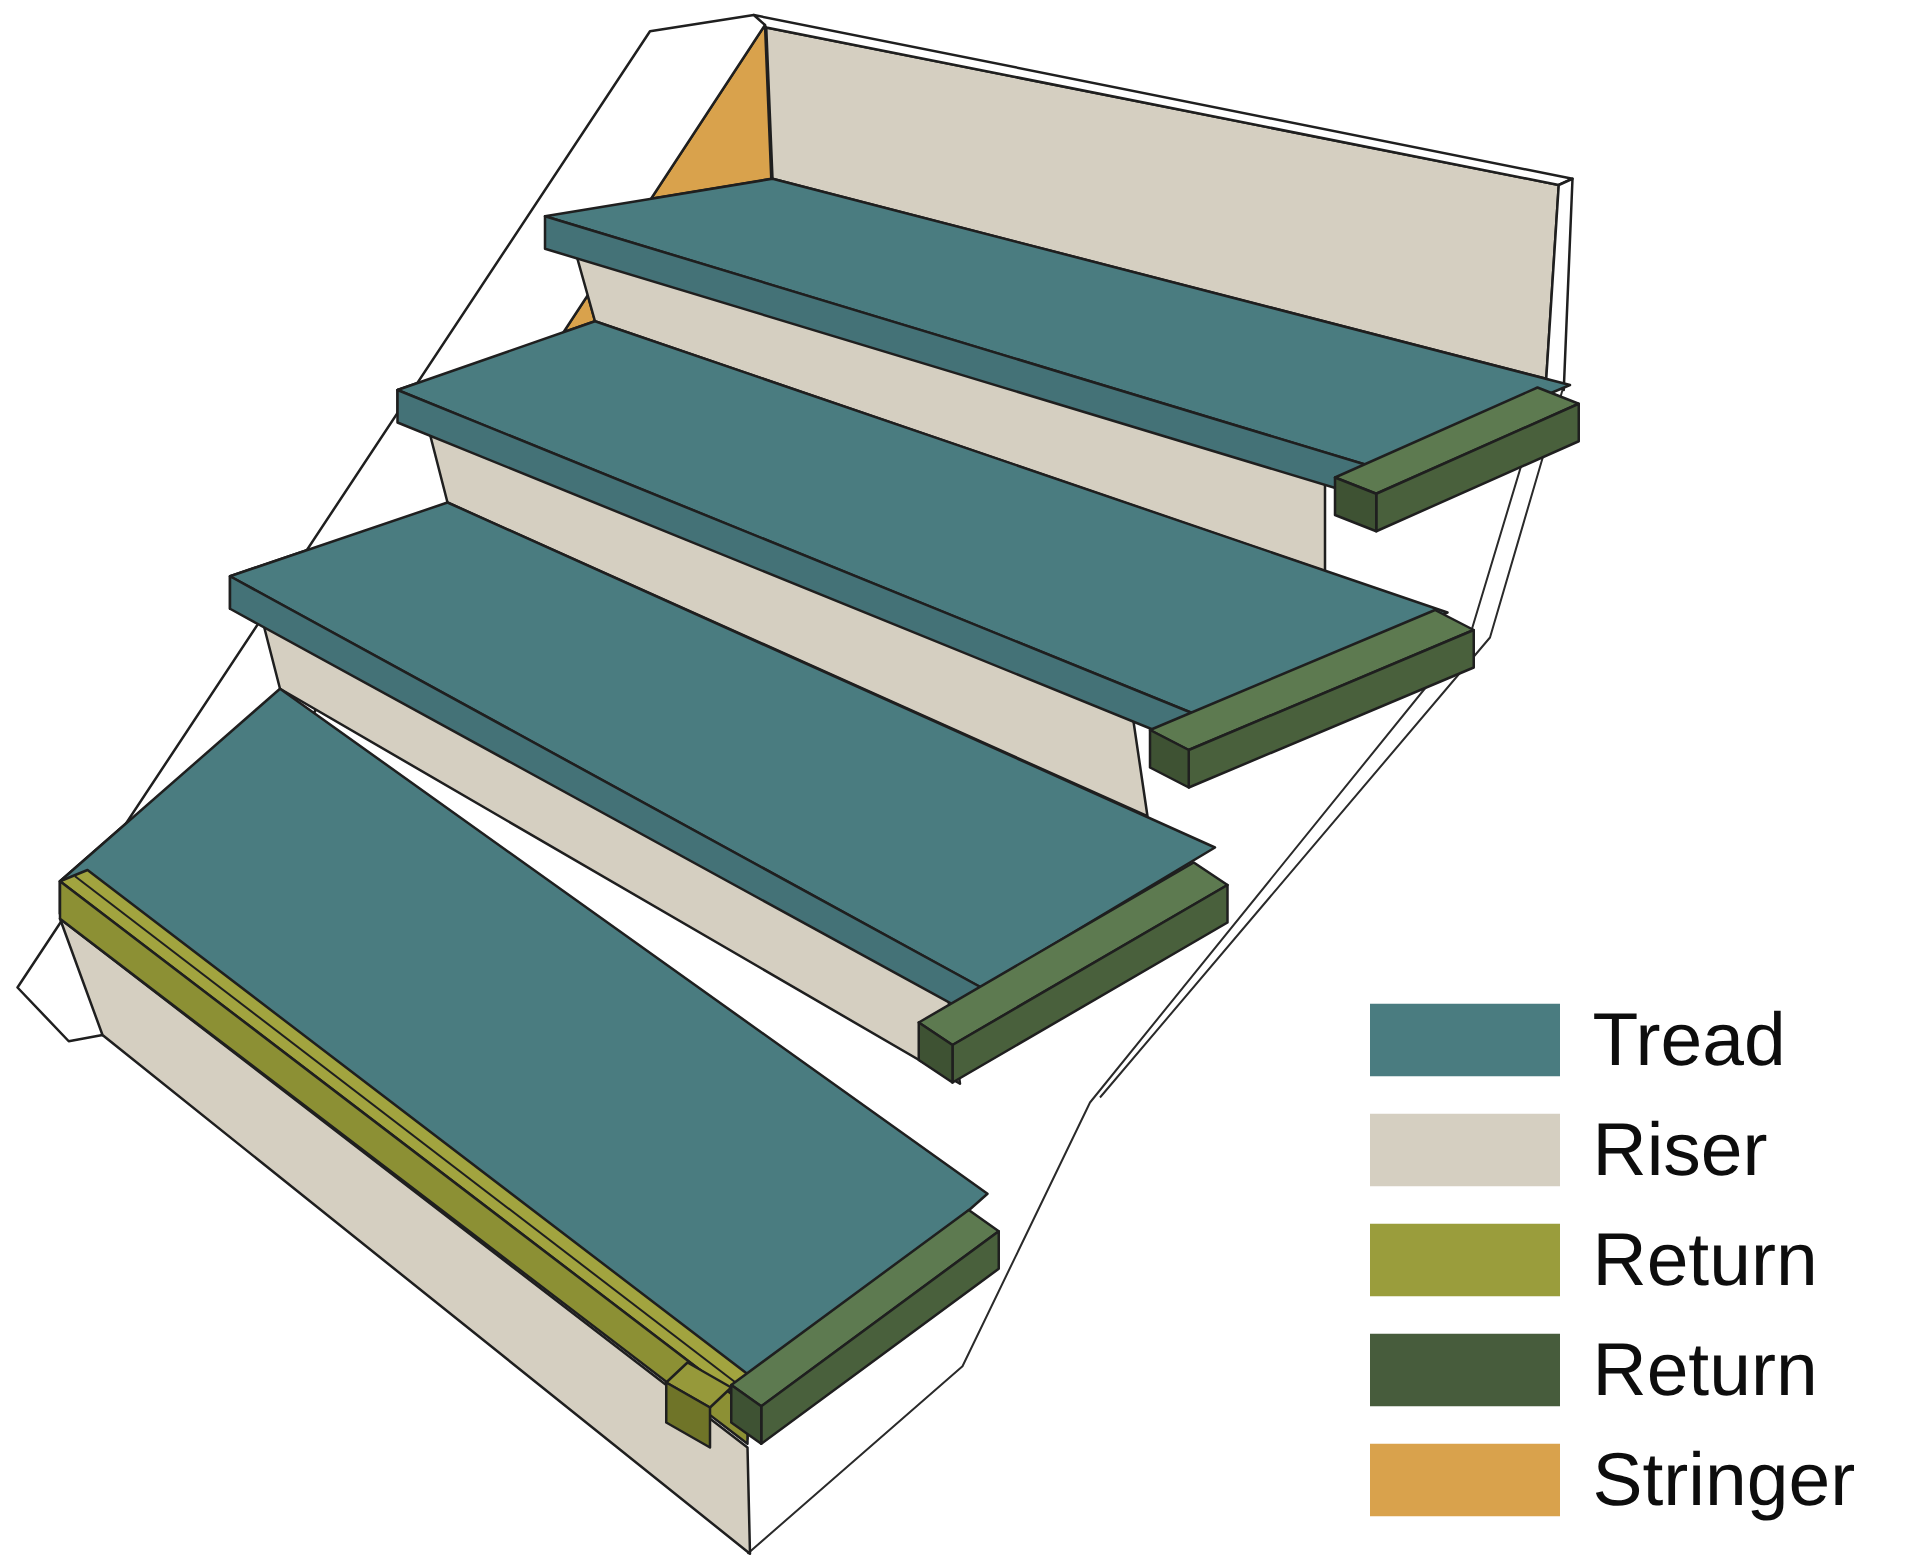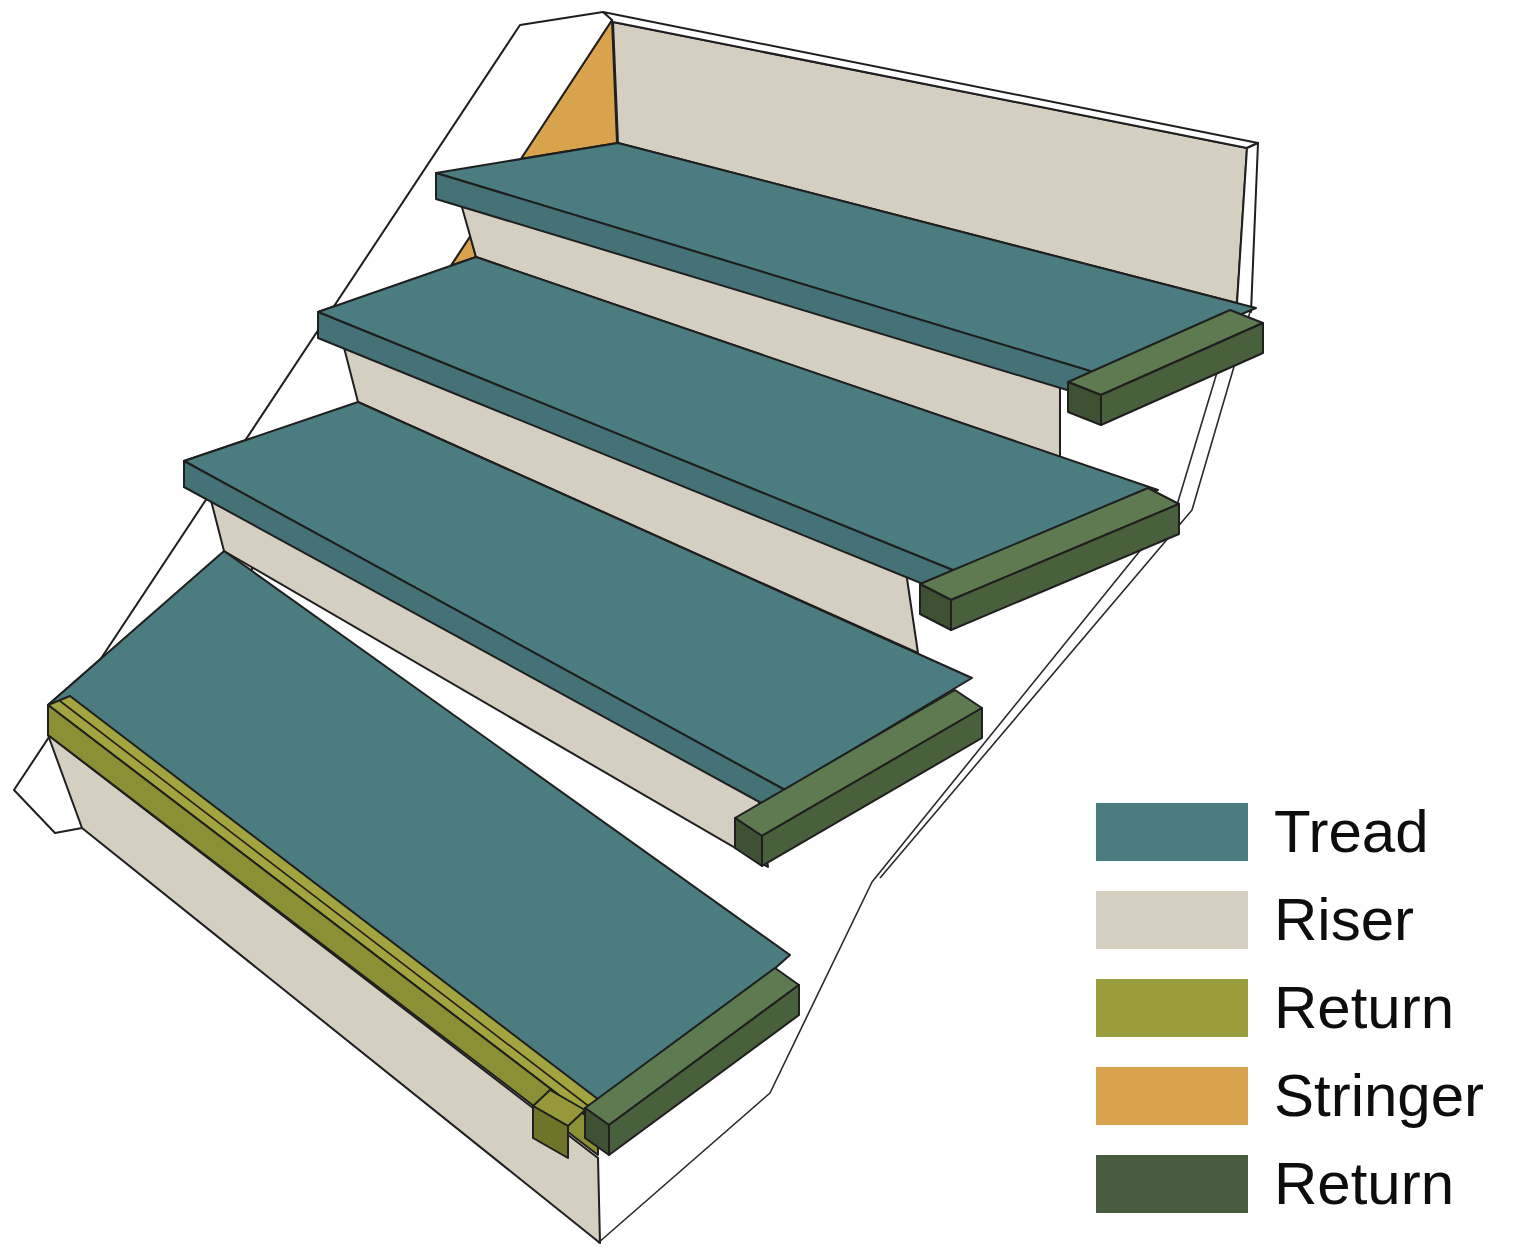--- a/index.html
+++ b/index.html
@@ -122,22 +122,22 @@
     </div>
     <div class="legend-row">
       <div class="legend-swatch" style="background: rgb(213, 207, 193);"></div>
       <div class="legend-label">Riser</div>
     </div>
     <div class="legend-row">
       <div class="legend-swatch" style="background: rgb(154, 157, 60);"></div>
       <div class="legend-label">Return</div>
     </div>
     <div class="legend-row">
+      <div class="legend-swatch" style="background: rgb(71, 92, 60);"></div>
+      <div class="legend-label">Return</div>
+    </div>
+    <div class="legend-row">
       <div class="legend-swatch" style="background: rgb(217, 162, 76);"></div>
       <div class="legend-label">Stringer</div>
-    </div>
-    <div class="legend-row">
-      <div class="legend-swatch" style="background: rgb(71, 92, 60);"></div>
-      <div class="legend-label">Return</div>
     </div>
   </div>
 
 </div>
 
 </body></html>

